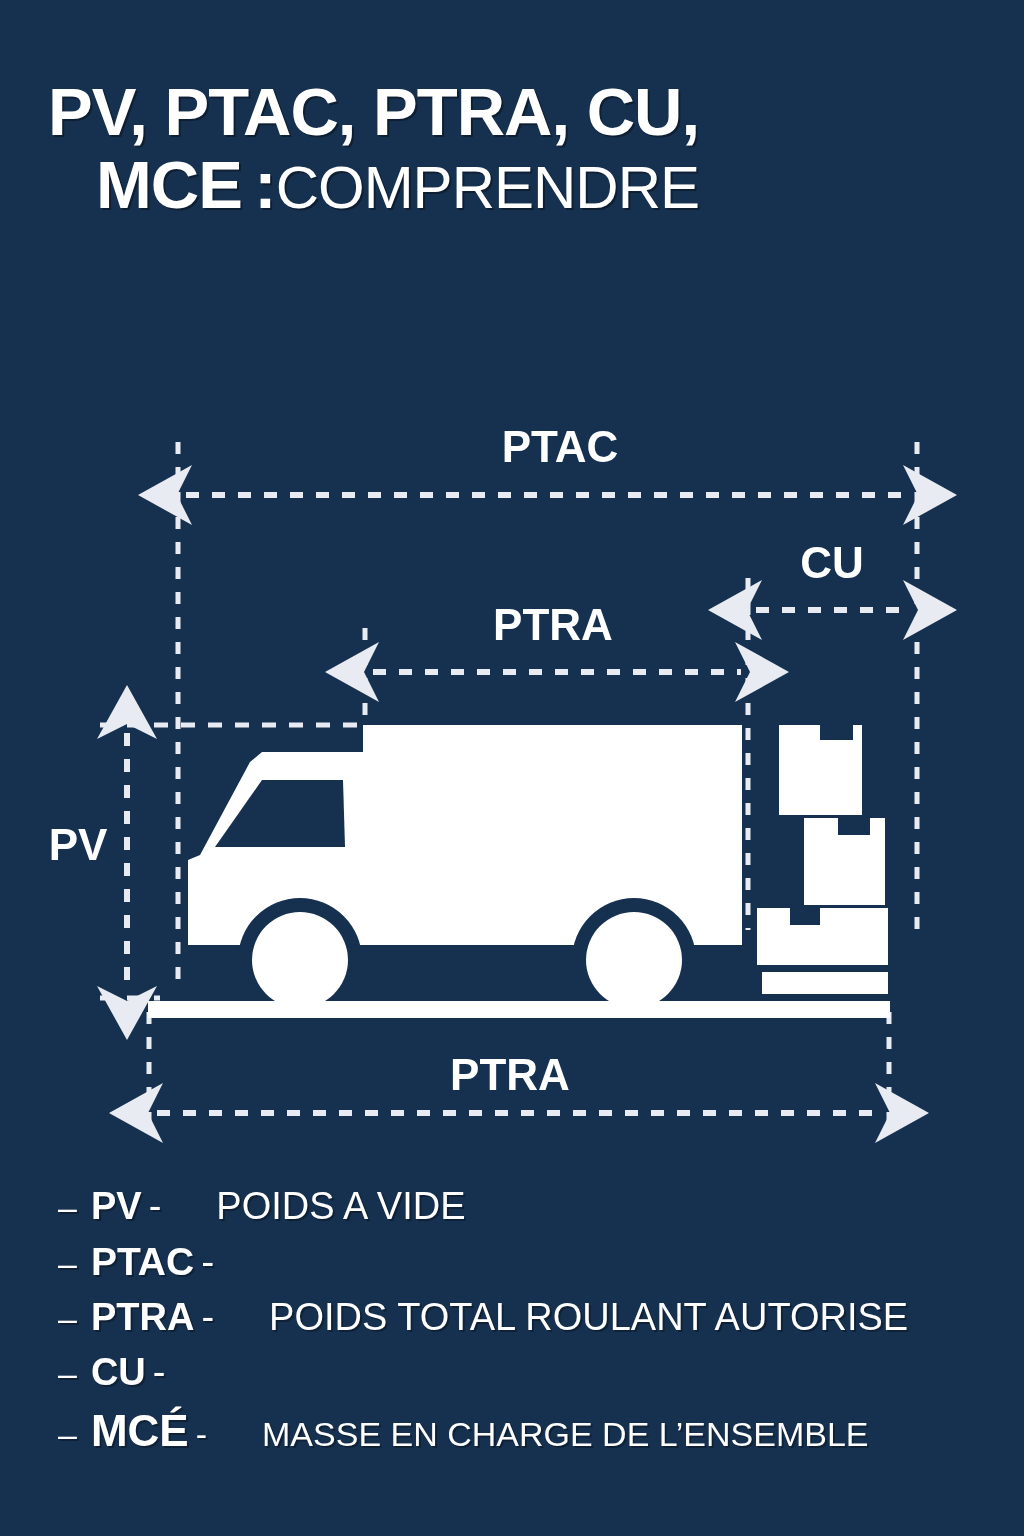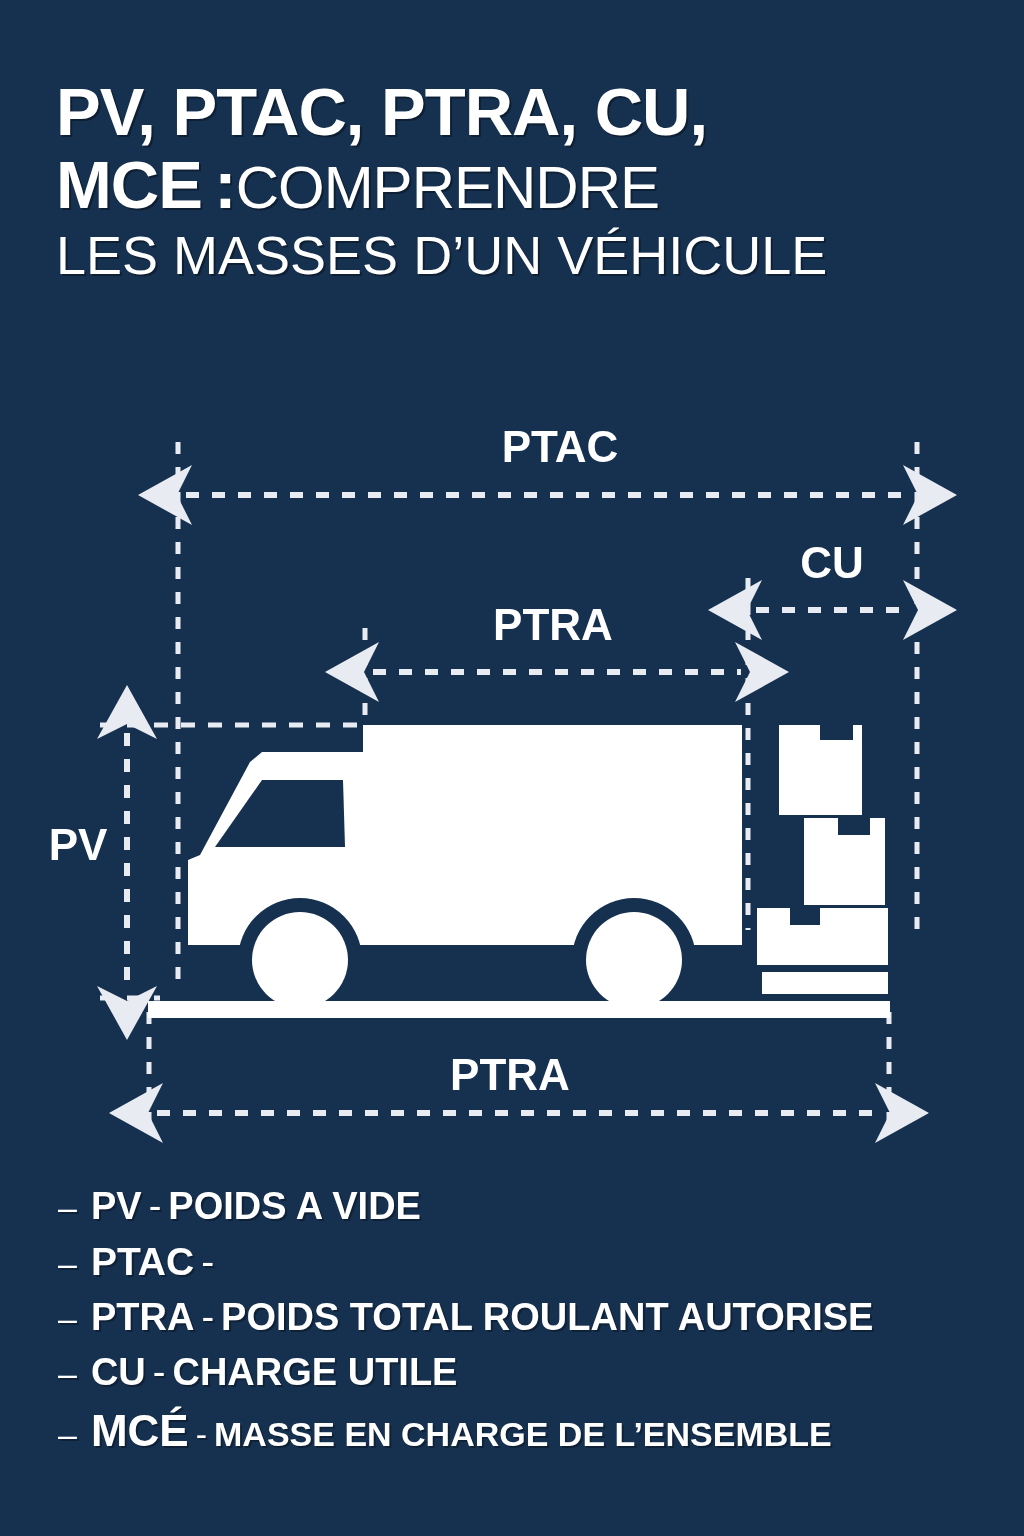--- a/index.html
+++ b/index.html
@@ -11,40 +11,41 @@
     height: 1536px;
     background: #16304f;
     font-family: "Liberation Sans", sans-serif;
     overflow: hidden;
     position: relative;
   }
 
   
   #title-block {
     position: absolute;
-    left: 56px;
+    left: 48px;
     top: 78px;
     width: 910px;
   }
   .title-line {
     color: #ffffff;
     line-height: 1.0;
     white-space: nowrap;
     text-shadow: 2px 2px 0 rgba(0,0,0,0.35);
   }
   #title-line-1 {
     font-size: 67px;
     font-weight: bold;
     letter-spacing: -1px;
     margin-bottom: 6px;
   }
   #title-line-2 {
     font-size: 67px;
     letter-spacing: -1px;
     margin-bottom: 10px;
+    margin-left: 48px;
   }
   #title-line-2 .heavy {
     font-weight: bold;
   }
   #title-line-2 .light {
     font-weight: normal;
     font-size: 60px;
   }
   #title-line-3 {
     font-size: 54px;
@@ -92,36 +93,36 @@
     margin-right: 14px;
   }
   .legend-abbr {
     font-weight: bold;
   }
   .legend-sep {
     font-weight: normal;
     padding: 0 7px;
   }
   .legend-text {
-    font-weight: bold;
+    font-weight: normal;
+    margin-left: 48px;
   }
   .r0 .legend-abbr, .r0 .legend-sep, .r0 .legend-text { font-size: 38px; }
   .r1 .legend-abbr, .r1 .legend-sep, .r1 .legend-text { font-size: 39px; }
   .r2 .legend-abbr, .r2 .legend-sep, .r2 .legend-text { font-size: 38px; }
   .r3 .legend-abbr, .r3 .legend-sep, .r3 .legend-text { font-size: 38px; }
   .r4 .legend-abbr { font-size: 44px; }
   .r4 .legend-sep, .r4 .legend-text { font-size: 34px; }
 </style>
 </head>
 <body>
 
 <div id="title-block">
   <div class="title-line" id="title-line-1">PV, PTAC, PTRA, CU,</div>
   <div class="title-line" id="title-line-2"><span class="heavy">MCE :</span><span class="light">COMPRENDRE</span></div>
-  <div class="title-line" id="title-line-3">LES MASSES D’UN VÉHICULE</div>
 </div>
 
 <div id="diagram">
   <svg width="1024" height="760" viewBox="0 0 1024 760" xmlns="http://www.w3.org/2000/svg">
     <defs>
       <marker id="arrL" markerWidth="10" markerHeight="10" refX="8" refY="5" orient="auto">
         <path d="M 9,0 L 0,5 L 9,10 L 6.5,5 Z" fill="#e8ecf2"></path>
       </marker>
       <marker id="arrR" markerWidth="10" markerHeight="10" refX="2" refY="5" orient="auto">
         <path d="M 1,0 L 10,5 L 1,10 L 3.5,5 Z" fill="#e8ecf2"></path>
@@ -220,21 +221,20 @@
   <div class="legend-row r2">
     <span class="legend-dash">–</span>
     <span class="legend-abbr">PTRA</span>
     <span class="legend-sep">-</span>
     <span class="legend-text">POIDS TOTAL ROULANT AUTORISE</span>
   </div>
   <div class="legend-row r3">
     <span class="legend-dash">–</span>
     <span class="legend-abbr">CU</span>
     <span class="legend-sep">-</span>
-    <span class="legend-text">CHARGE UTILE</span>
   </div>
   <div class="legend-row r4">
     <span class="legend-dash">–</span>
     <span class="legend-abbr">MCÉ</span>
     <span class="legend-sep">-</span>
     <span class="legend-text">MASSE EN CHARGE DE L’ENSEMBLE</span>
   </div>
 </div>
 
 </body></html>

